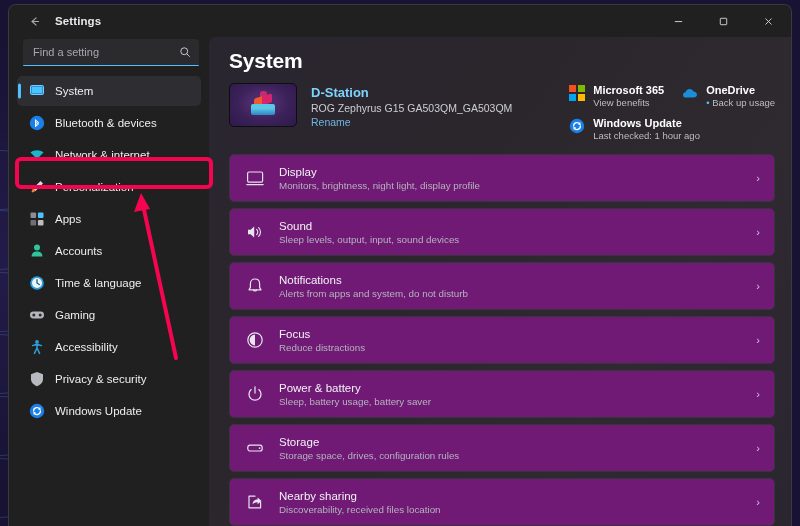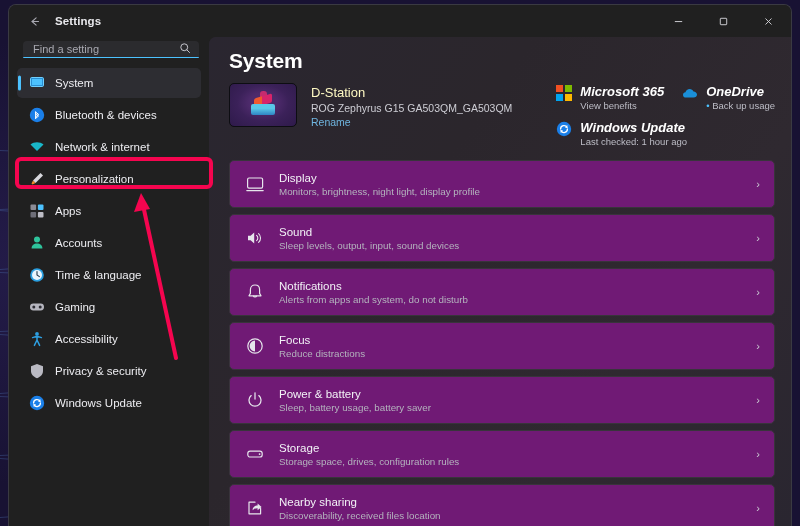--- a/index.html
+++ b/index.html
@@ -138,21 +138,21 @@
   }
   #redactions { display: flex; gap: 3px; height: 9px; }
   #redactions i { display: block; height: 9px; }
 
   #search-wrap {
     margin: 2px 4px 10px 6px;
     position: relative;
   }
   #search-input {
     width: 100%;
-    height: 17px;
+    height: 27px;
     background: #2b2b2e;
     border: none;
     border-bottom: 1.6px solid #4cc2ff;
     border-radius: 4px 4px 1px 1px;
     color: #cfcfd6;
     font-size: 11px;
     font-family: "Liberation Sans", sans-serif;
     padding: 0 26px 0 10px;
   }
   #search-input::placeholder { color: #a8a8b0; }
@@ -267,37 +267,37 @@
     background: linear-gradient(180deg,#58c8e8 0 40%, #2f84c4 100%);
     border-radius: 2px;
   }
   #device-thumb .cube .cap {
     position: absolute; left: 9px; top: -5px;
     width: 7px; height: 8px;
     background: #c62b6e;
     border-radius: 3px 3px 0 0;
   }
   #device-info { display: flex; flex-direction: column; gap: 2px; padding-top: 2px; }
-  #device-name { font-size: 13px; font-weight: normal; color: #fef9c3; }
+  #device-name { font-size: 13px; font-weight: bold; color: #7dd3fc; }
   #device-model { font-size: 10.5px; color: #cdcdd4; }
   #device-rename { font-size: 10.5px; color: #6fb5e0; }
 
   
   #services {
     margin-left: auto;
     display: grid;
     grid-template-columns: auto auto;
     column-gap: 18px;
     row-gap: 9px;
     padding-top: 1px;
   }
   .svc { display: flex; gap: 8px; align-items: flex-start; }
   .svc-icon { width: 16px; height: 16px; flex: 0 0 16px; margin-top: 1px; }
   .svc-text { display: flex; flex-direction: column; gap: 1px; }
-  .svc-title { font-size: 13px; color: #ffffff; font-weight: bold; white-space: nowrap; font-style: italic; }
+  .svc-title { font-size: 11px; color: #ffffff; font-weight: bold; white-space: nowrap; }
   .svc-sub { font-size: 9.5px; color: #bdbdc6; white-space: nowrap; }
   .svc-sub.dot::before {
     content: "• ";
     color: #4cc2ff;
   }
 
   
   #settings-list {
     flex: 1;
     overflow: hidden;

